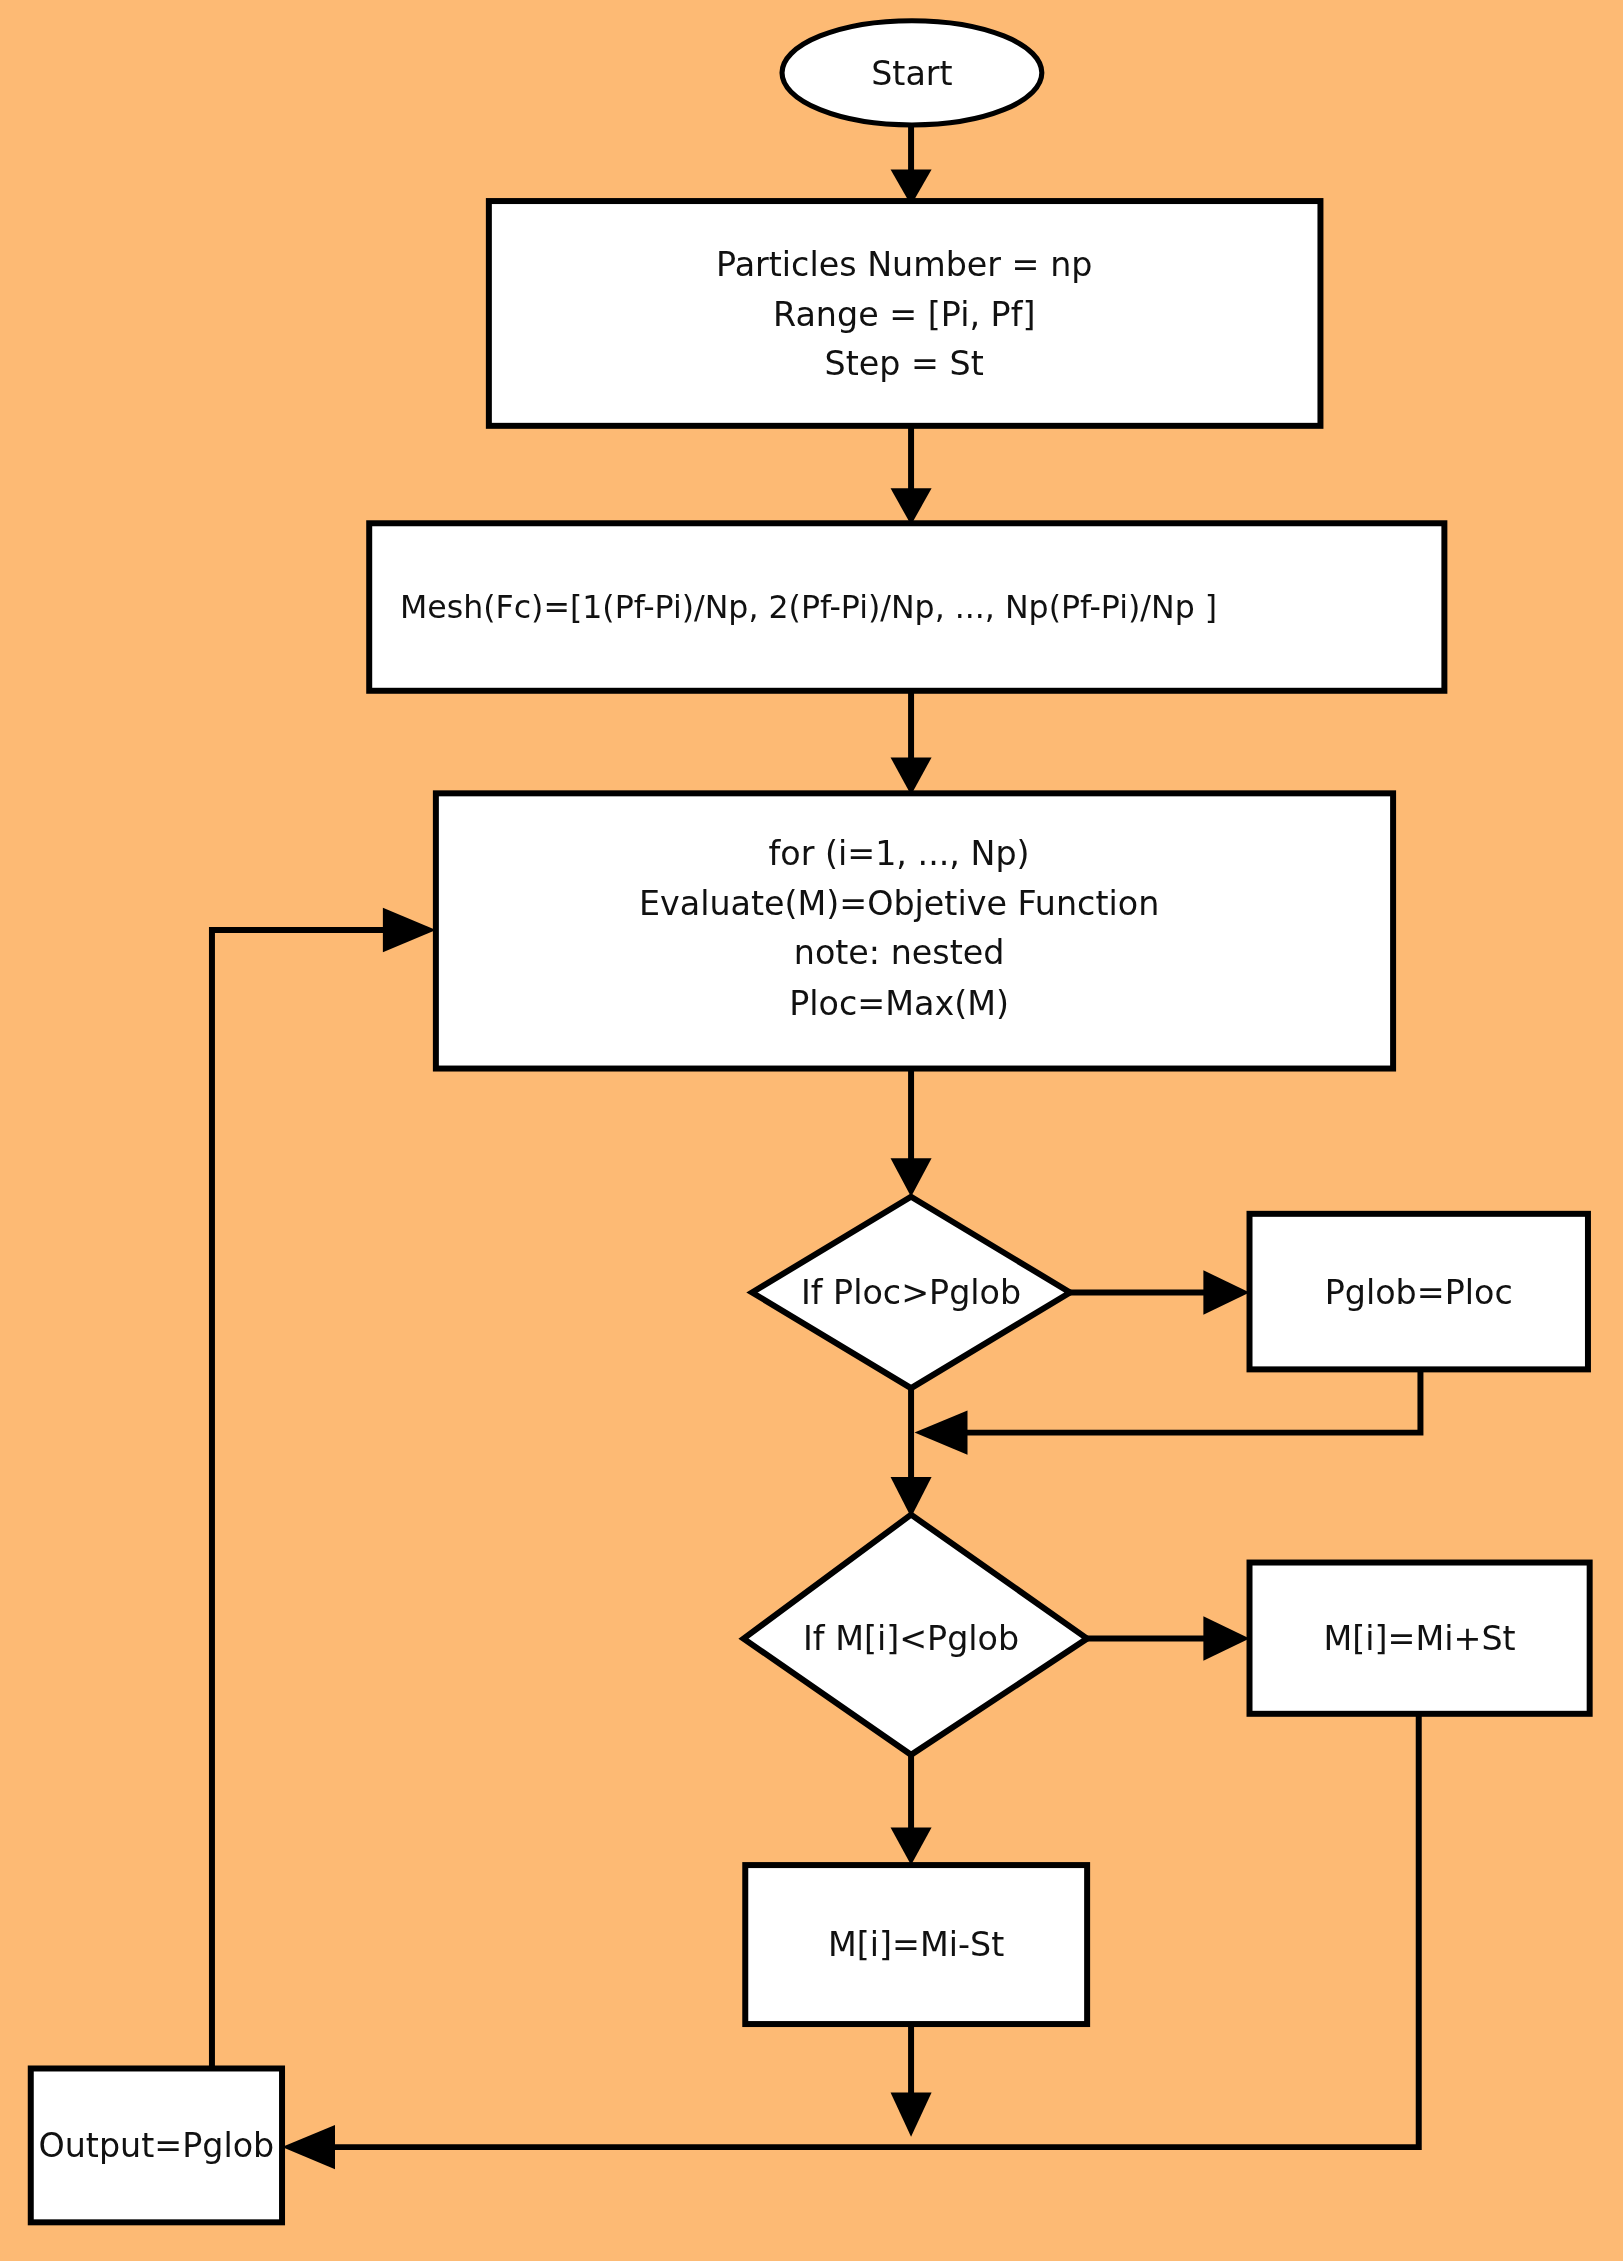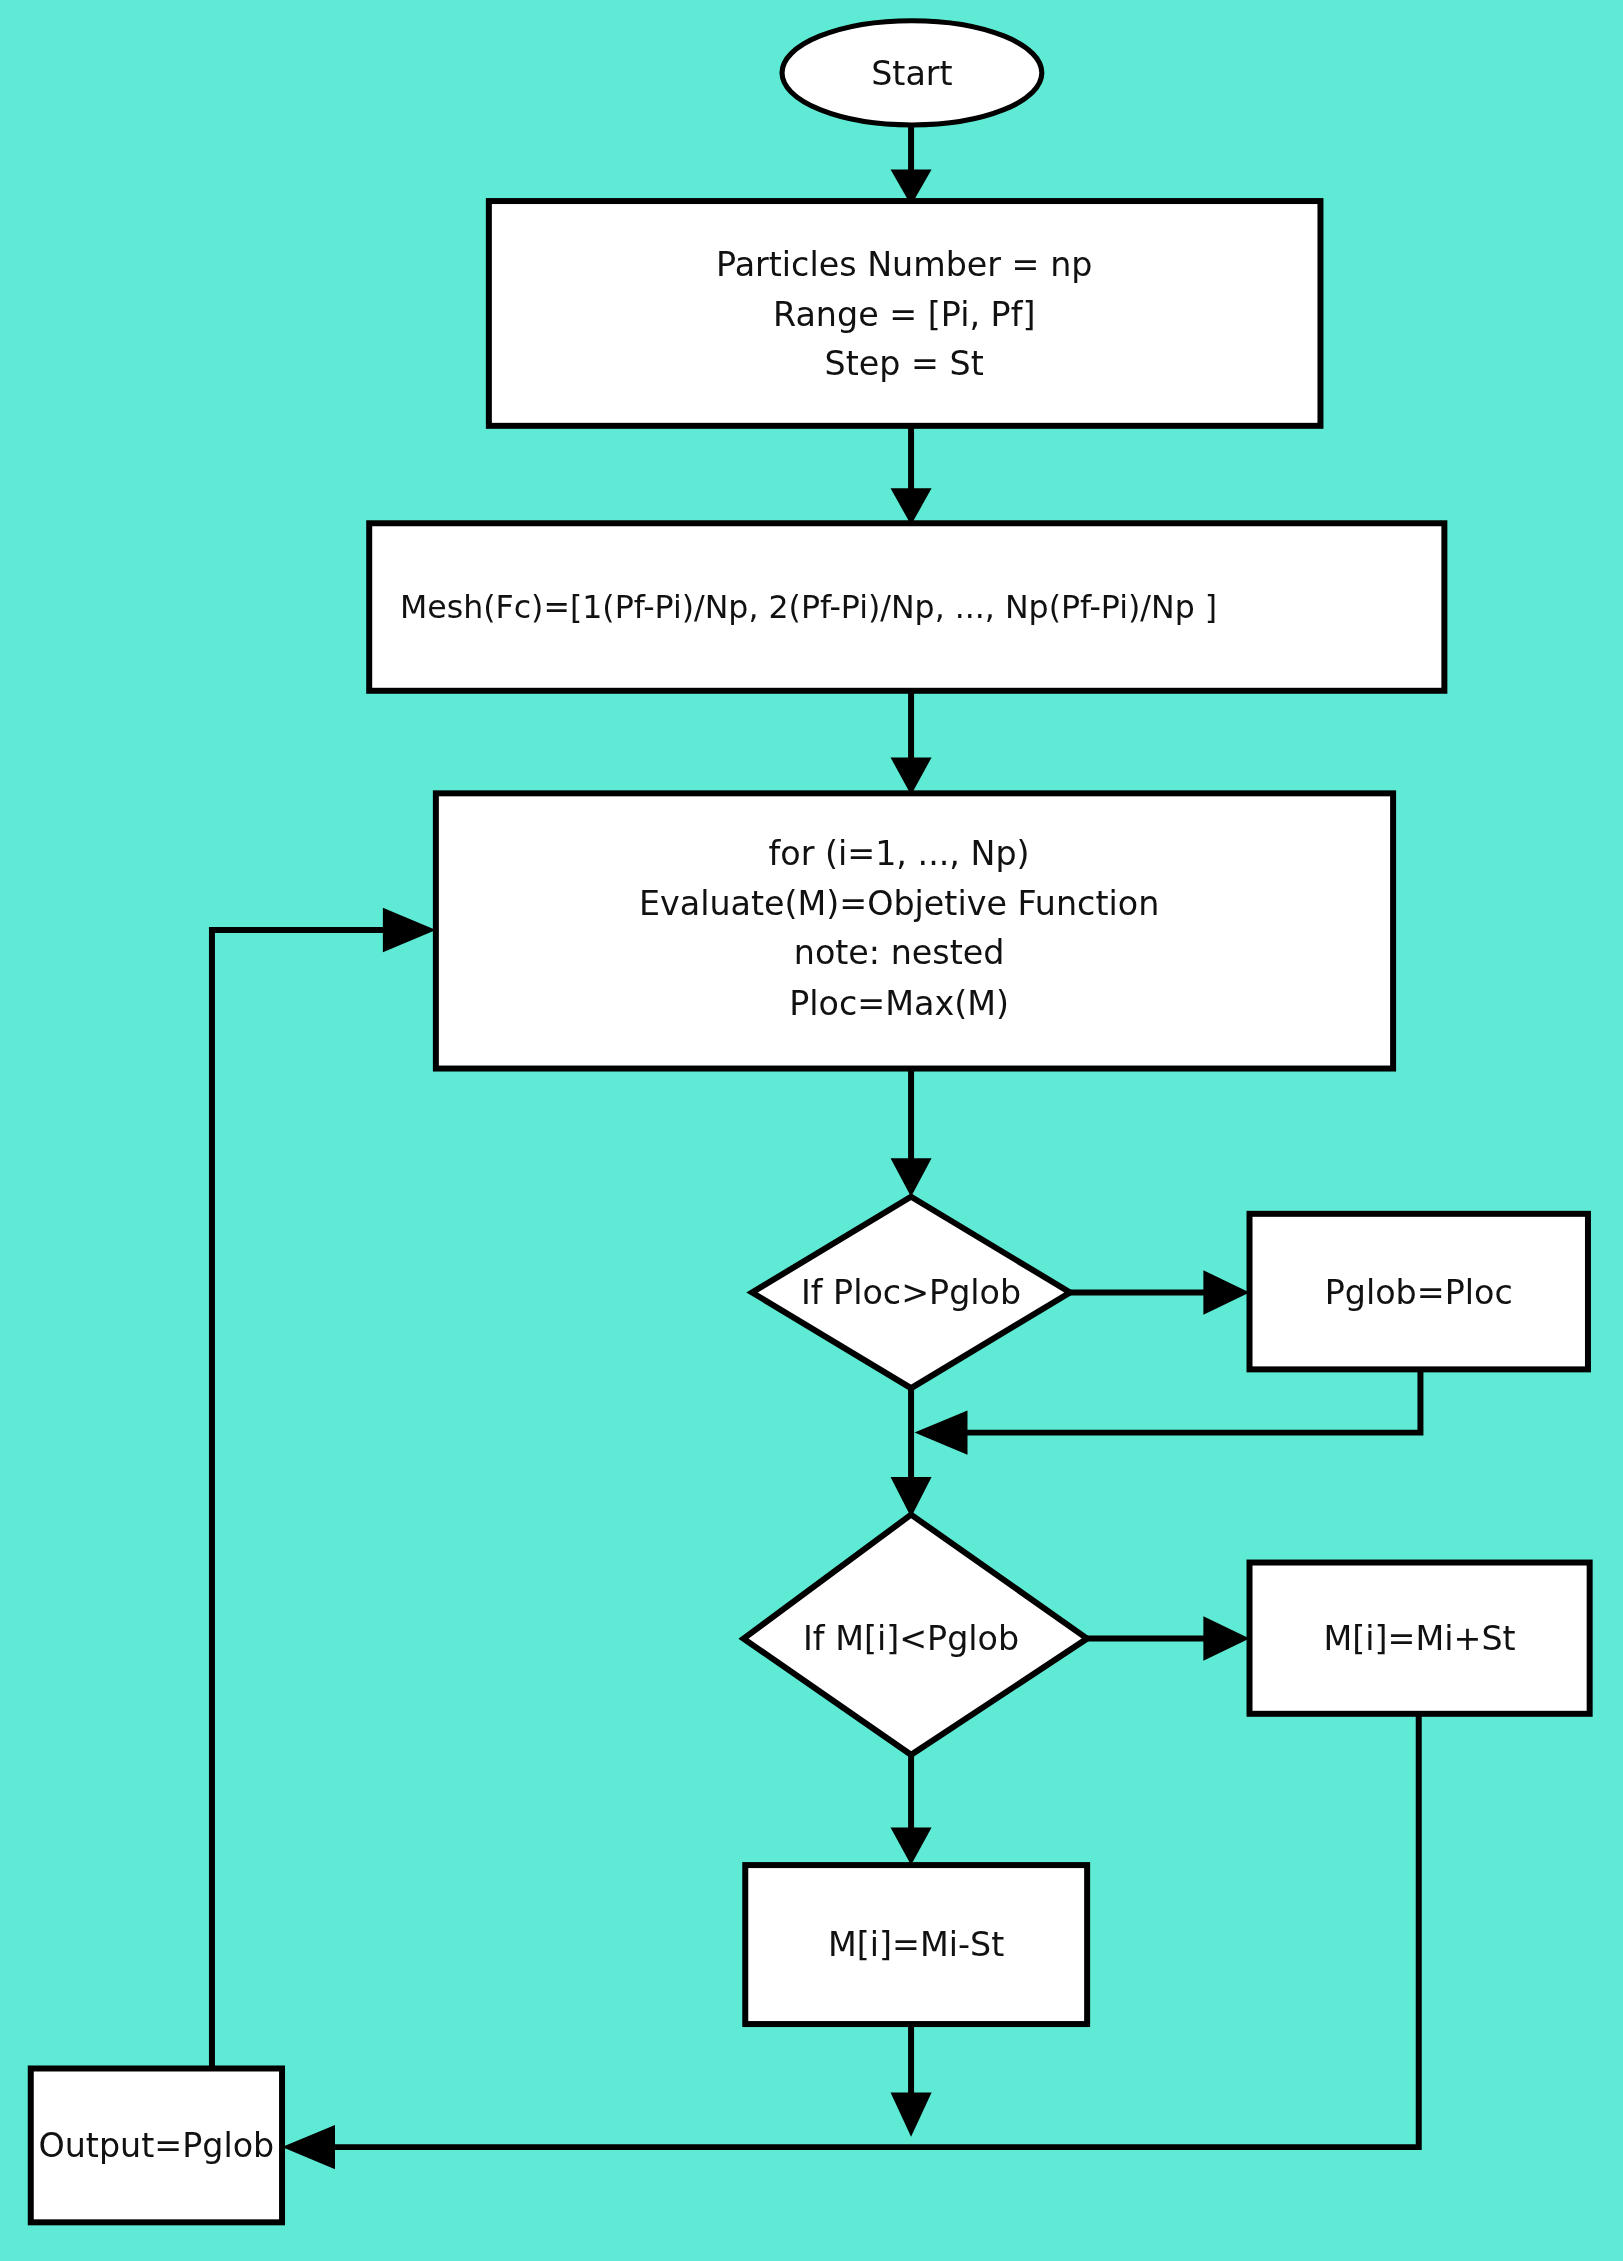--- a/index.html
+++ b/index.html
@@ -7,21 +7,21 @@
     padding: 0;
     background: #ffffff;
   }
   body {
     font-family: "DejaVu Sans", sans-serif;
   }
   #flowchart-root {
     position: relative;
     width: 1623px;
     height: 2261px;
-    background: #5eead4;
+    background: #fdba74;
     overflow: hidden;
   }
   svg#flow-svg {
     display: block;
     width: 1623px;
     height: 2261px;
   }
   .node-shape {
     fill: #ffffff;
     stroke: #000000;

